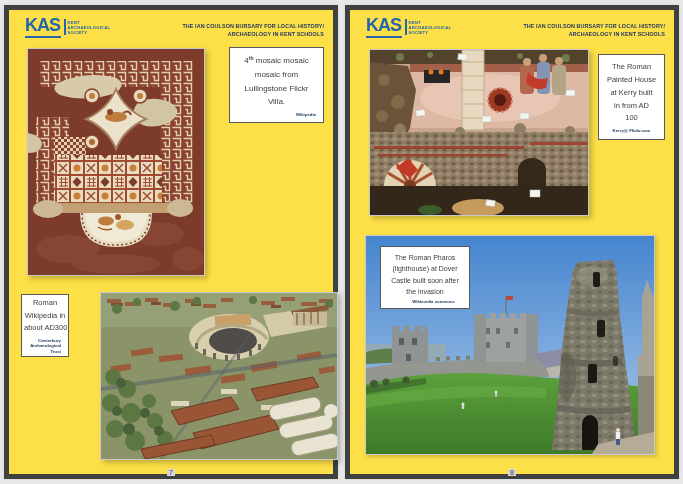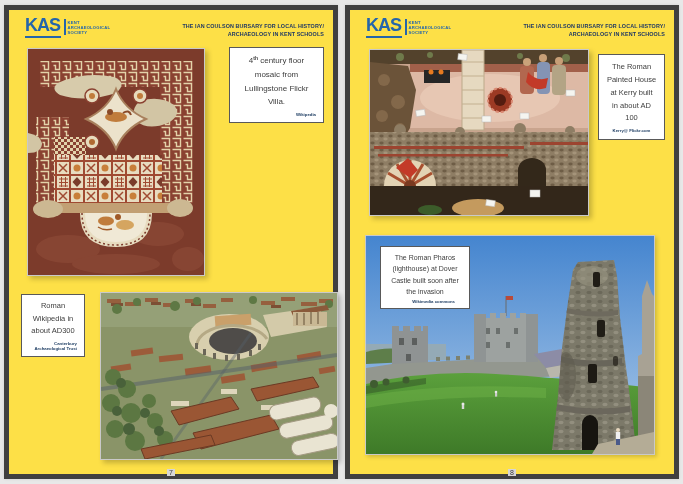--- a/index.html
+++ b/index.html
@@ -26,21 +26,21 @@
   #img-ph{left:19px;top:39px;width:218px;height:165px}
   #img-pharos{left:15px;top:225px;width:288px;height:218px;box-shadow:2px 2px 4px rgba(0,0,0,.18)}
 
   
   .capbox{position:absolute;background:#fff;border:1px solid #595959;box-sizing:border-box;display:flex;flex-direction:column;justify-content:center;padding:3px 2px 2px;color:#3d3d3d}
   .cap-line{text-align:center;white-space:nowrap}
   .attr{color:#17375e;font-weight:bold;font-size:4.3px;line-height:5.6px;text-align:right;padding-right:5px;margin-top:3px}
   .sup{font-size:5px;position:relative;top:-3px;font-weight:bold}
   #cap-lull{left:220px;top:37px;width:95px;height:76px;font-size:8px}
   #cap-lull .cap-line{line-height:13.5px}
-  #cap-cant{left:12px;top:284px;width:64px;height:63px;font-size:7.5px}
+  #cap-cant{left:12px;top:284px;width:48px;height:63px;font-size:7.5px}
   #cap-cant .cap-line{line-height:12.5px}
   #cap-ph{left:248px;top:44px;width:67px;height:86px;font-size:7.5px}
   #cap-ph .cap-line{line-height:12.8px}
   #cap-ph .attr{text-align:center;padding-right:0}
   #cap-pharos{left:30px;top:236px;width:90px;height:63px;font-size:7px;z-index:2}
   #cap-pharos .cap-line{line-height:11.6px}
   #cap-pharos .attr{padding-right:12px;margin-top:1px}
 
   .pagenum{position:absolute;left:0;right:0;top:459px;text-align:center;font-size:7px;color:#3a3a3a}
   .pagenum span{background:#d6d6d6;padding:0 2px}
@@ -123,21 +123,21 @@
       <path d="M57 164 Q57 193 88 193 Q119 193 119 164 Z" fill="#f0e9d6"></path>
       <path d="M54 164 Q54 196 88 196 Q122 196 122 164" fill="none" stroke="#7c3b2b" stroke-width="1.5" stroke-dasharray="2 2.5"></path>
       <ellipse cx="78" cy="172" rx="8" ry="4.5" fill="#c07c3c"></ellipse>
       <ellipse cx="97" cy="176" rx="9" ry="5" fill="#d5a560"></ellipse>
       <circle cx="90" cy="168" r="3" fill="#a05a28"></circle>
       <path d="M70 178 q6 4 14 2" stroke="#a05a28" stroke-width="1.5" fill="none"></path>
     </svg>
   </div>
 
   <div class="capbox" id="cap-lull">
-    <div class="cap-line"><span>4</span><span class="sup">th</span><span> century floor</span></div>
+    <div class="cap-line"><span>4</span><span class="sup">th</span><span> mosaic mosaic</span></div>
     <div class="cap-line">mosaic from</div>
     <div class="cap-line">Lullingstone Flickr</div>
     <div class="cap-line">Villa.</div>
     <div class="attr">Wikipedia</div>
   </div>
 
   <div class="capbox" id="cap-cant">
     <div class="cap-line">Roman</div>
     <div class="cap-line">Wikipedia in</div>
     <div class="cap-line">about AD300</div>
@@ -357,21 +357,21 @@
         <rect x="160" y="140" width="10" height="7"></rect>
         <rect x="116" y="150" width="9" height="6" transform="rotate(8 120 153)"></rect>
       </g>
     </svg>
   </div>
 
   <div class="capbox" id="cap-ph">
     <div class="cap-line">The Roman</div>
     <div class="cap-line">Painted House</div>
     <div class="cap-line">at Kerry built</div>
-    <div class="cap-line">in about AD</div>
+    <div class="cap-line">in from AD</div>
     <div class="cap-line">100</div>
     <div class="attr">Kerry@ Flickr.com</div>
   </div>
 
   <div class="photo" id="img-pharos">
     <svg viewBox="0 0 288 218" preserveAspectRatio="none">
       <defs>
         <linearGradient id="skyg" x1="0" y1="0" x2="0" y2="1">
           <stop offset="0" stop-color="#4585cf"></stop>
             <stop offset="1" stop-color="#aecbe9"></stop>

